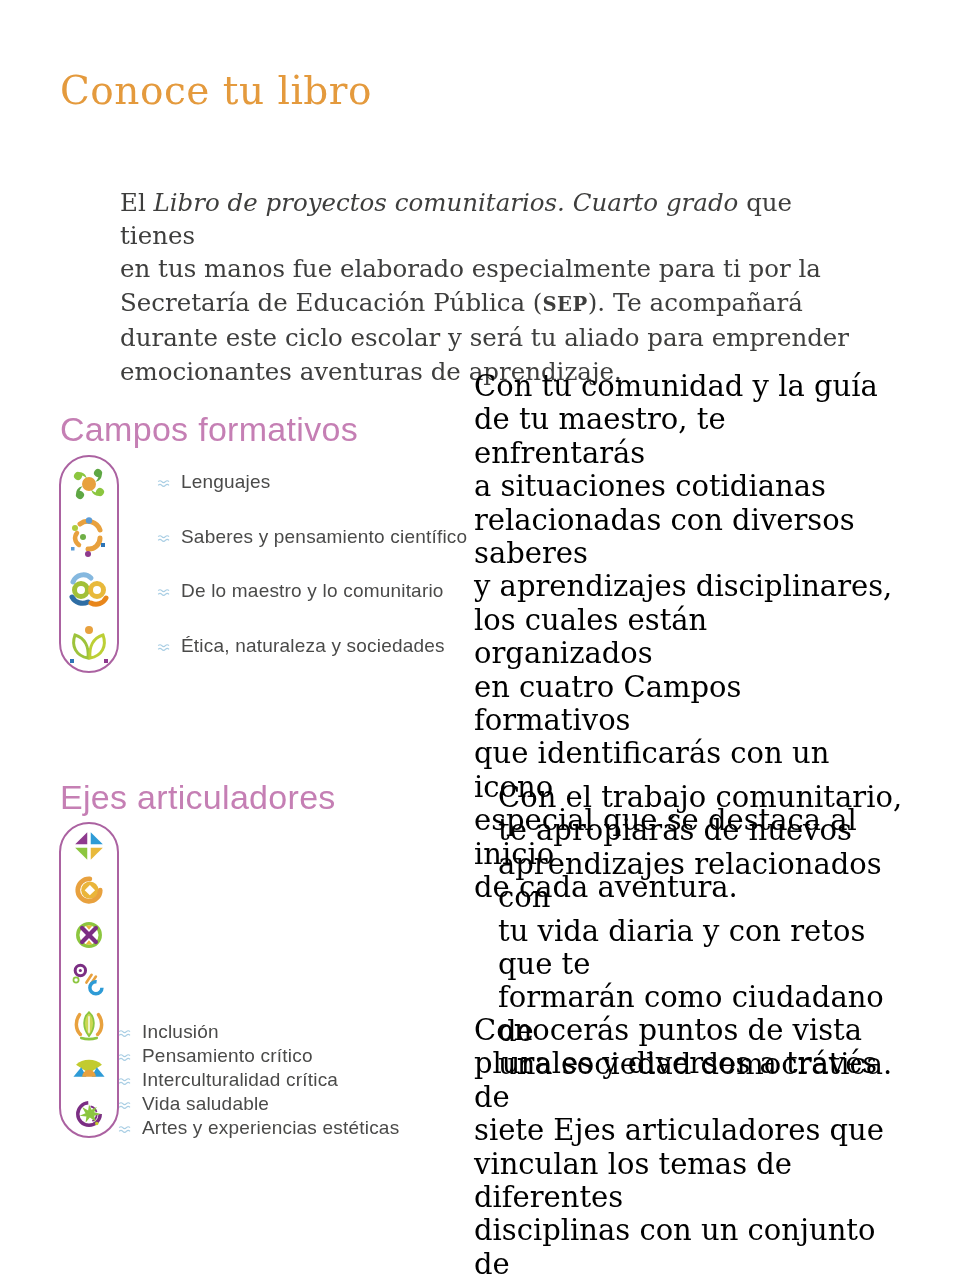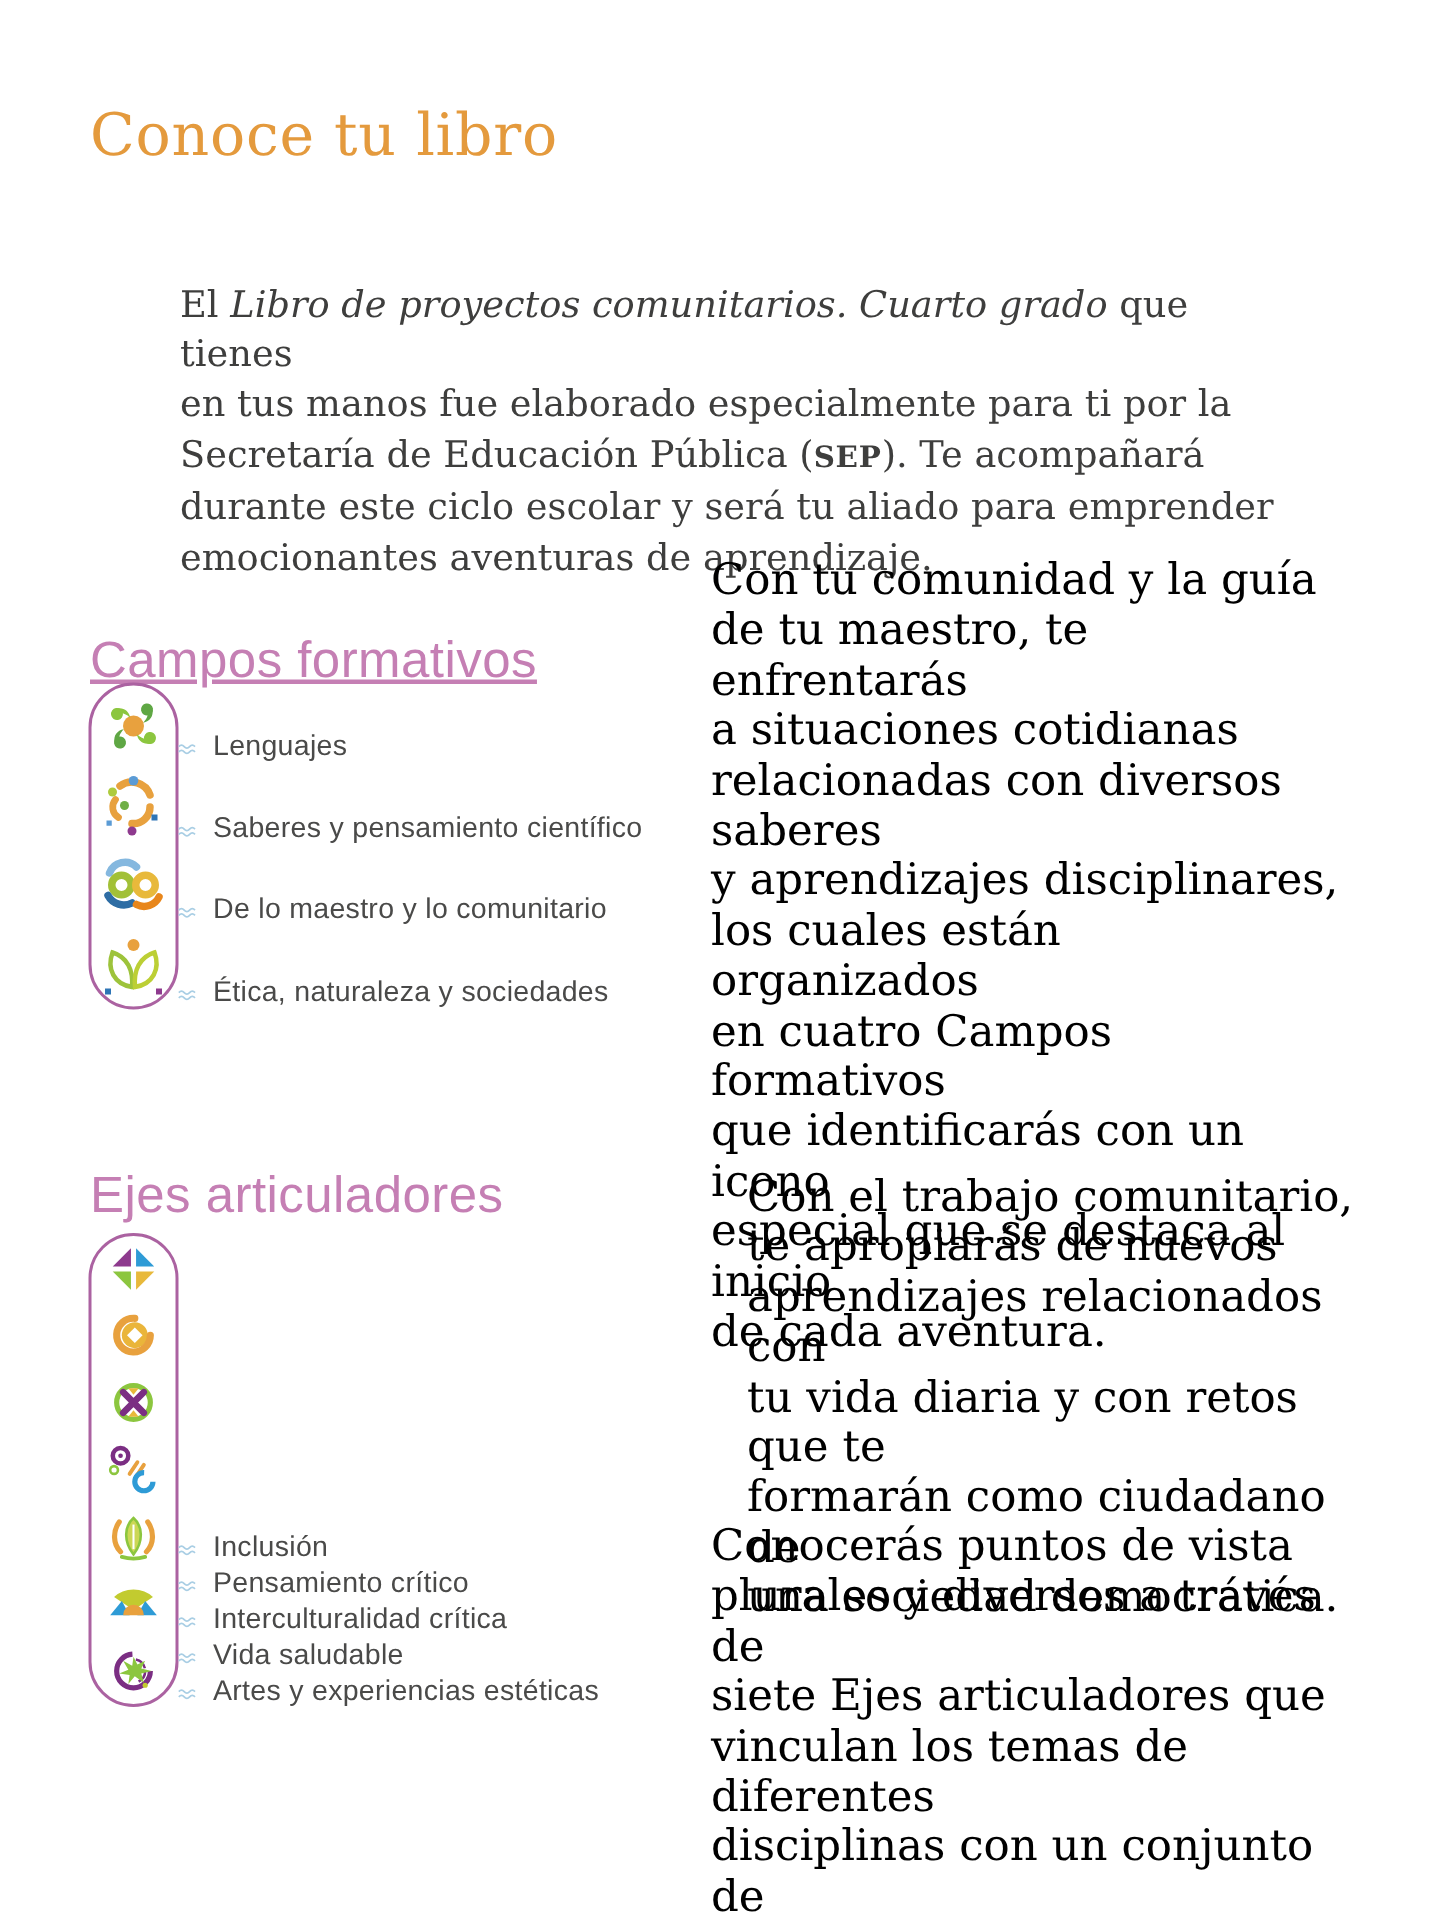--- a/index.html
+++ b/index.html
@@ -22,38 +22,38 @@
     white-space:pre-line;
   }
   .intro .book-italic { font-style:italic;text-align:center; }
   .intro .sep-caps { font-size:0.8em; letter-spacing:0.5px;font-weight:bold; }
 
   .section-heading {
     position:absolute; left:60px;
     font-size:34px; color:#C57FB4; font-weight:normal; letter-spacing:0.3px;
     line-height:1.1;
   }
-  #campos-heading { top:394px;text-decoration:underline; }
+  #campos-heading { top:383px; }
   #ejes-heading   { top:751px; }
 
   .capsule {
     position:absolute; left:59px; width:60px;
     border:2.5px solid #AB62A1; border-radius:32px;
     box-sizing:border-box;
     display:flex; flex-direction:column; justify-content:space-around; align-items:center;
     background:#fff;
   }
   #campos-capsule { top:455px; height:218px; }
   #ejes-capsule   { top:822px; height:316px; }
 
   .item-list {
     position:absolute; left:118px;
     display:flex; flex-direction:column; justify-content:space-around;
   }
-  #campos-list { top:471px; height:218px; width:420px; }
+  #campos-list { top:455px; height:218px; width:420px;padding-left:39px; }
   #ejes-list   { top:824px; height:316px; width:420px;justify-content:flex-end; }
 
   .item-row { display:flex; align-items:center; gap:9px; }
   .item-row .squig { flex:0 0 auto; margin-top:3px; }
   .item-label {
     font-size:19px; color:#4A4A49; letter-spacing:0.2px; line-height:24px;
     white-space:pre-line;
   }
 
   .col-paragraph {

